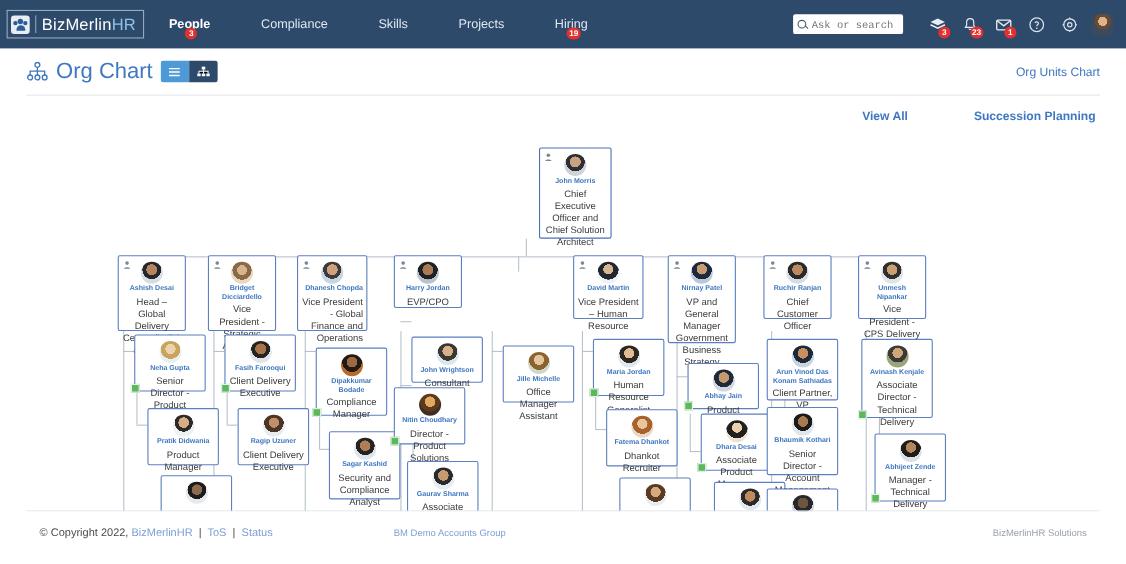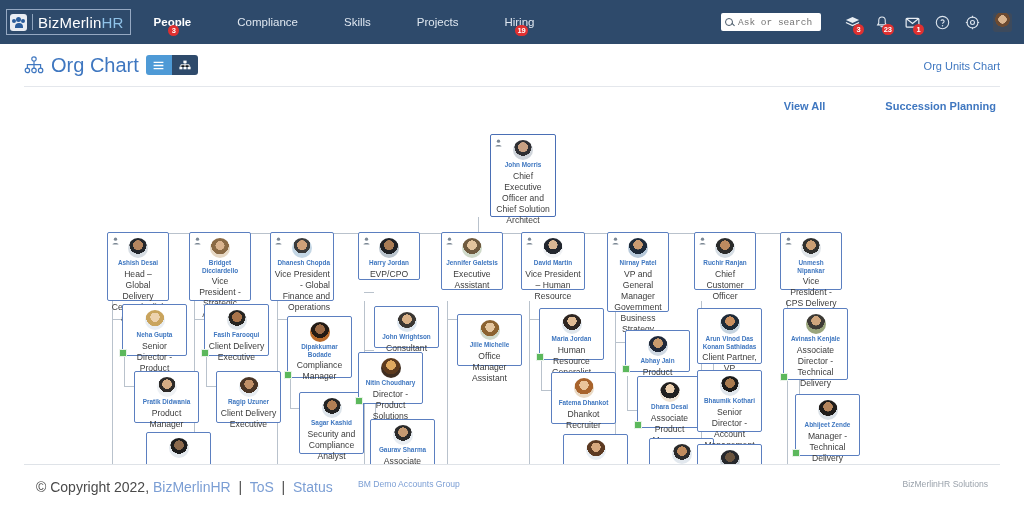--- a/index.html
+++ b/index.html
@@ -184,21 +184,21 @@
 
   
   .footbar-top {
     position: absolute; left: 24px; top: 464px; width: 976px;
     height: 1px; background: #dfe3e8;
   }
   .footer {
     position: absolute; left: 0; top: 465px; width: 1024px; height: 48px;
     background: #fff;
   }
-  .footer .fl { position: absolute; left: 36px; top: 14px; font-size: 14px; color: #4a4a4a; }
+  .footer .fl { position: absolute; left: 36px; top: 14px; font-size: 10px; color: #4a4a4a; }
   .footer .fl a { color: #7b9ed4; text-decoration: none; }
   .footer .fc { position: absolute; left: 358px; top: 14px; font-size: 8.6px; color: #7b9ed4; }
   .footer .fr { position: absolute; right: 36px; top: 14px; font-size: 8.6px; color: #9aa2ab; }
 </style>
 </head>
 <body>
 
 <div id="app">
 
   <div class="topbar">
@@ -413,29 +413,20 @@
     </div>
     <div class="node" style="left:358px; top:106px; width:62px; height:48px;">
       <svg class="person-icon" viewBox="0 0 8 9">
           <circle cx="4" cy="2.4" r="1.9" fill="#7b8794"></circle>
           <path d="M0.6 8.4 C0.6 6.1 7.4 6.1 7.4 8.4 Z" fill="#7b8794"></path>
         </svg>
       <span class="ava" style="background:radial-gradient(circle at 50% 36%,#a97c55 0 30%,#1f2125 31% 54%,#b9c3cc 55% 100%)"></span>
       <div class="nm">Harry Jordan</div>
       <div class="ti">EVP/CPO</div>
     </div>
-    <div class="node" style="left:441px; top:106px; width:62px; height:58px;">
-      <svg class="person-icon" viewBox="0 0 8 9">
-          <circle cx="4" cy="2.4" r="1.9" fill="#7b8794"></circle>
-          <path d="M0.6 8.4 C0.6 6.1 7.4 6.1 7.4 8.4 Z" fill="#7b8794"></path>
-        </svg>
-      <span class="ava" style="background:radial-gradient(circle at 50% 36%,#e3c49d 0 29%,#6f5a3e 30% 54%,#cfd9c9 55% 100%)"></span>
-      <div class="nm">Jennifer Galetsis</div>
-      <div class="ti">Executive Assistant</div>
-    </div>
     <div class="node" style="left:521px; top:106px; width:64px; height:58px;">
       <svg class="person-icon" viewBox="0 0 8 9">
           <circle cx="4" cy="2.4" r="1.9" fill="#7b8794"></circle>
           <path d="M0.6 8.4 C0.6 6.1 7.4 6.1 7.4 8.4 Z" fill="#7b8794"></path>
         </svg>
       <span class="ava" style="background:radial-gradient(circle at 50% 34%,#d8b694 0 27%,#22262e 28% 56%,#f0f2f5 57% 100%)"></span>
       <div class="nm">David Martin</div>
       <div class="ti">Vice President – Human Resource</div>
     </div>
     <div class="node" style="left:607px; top:106px; width:62px; height:80px;">

